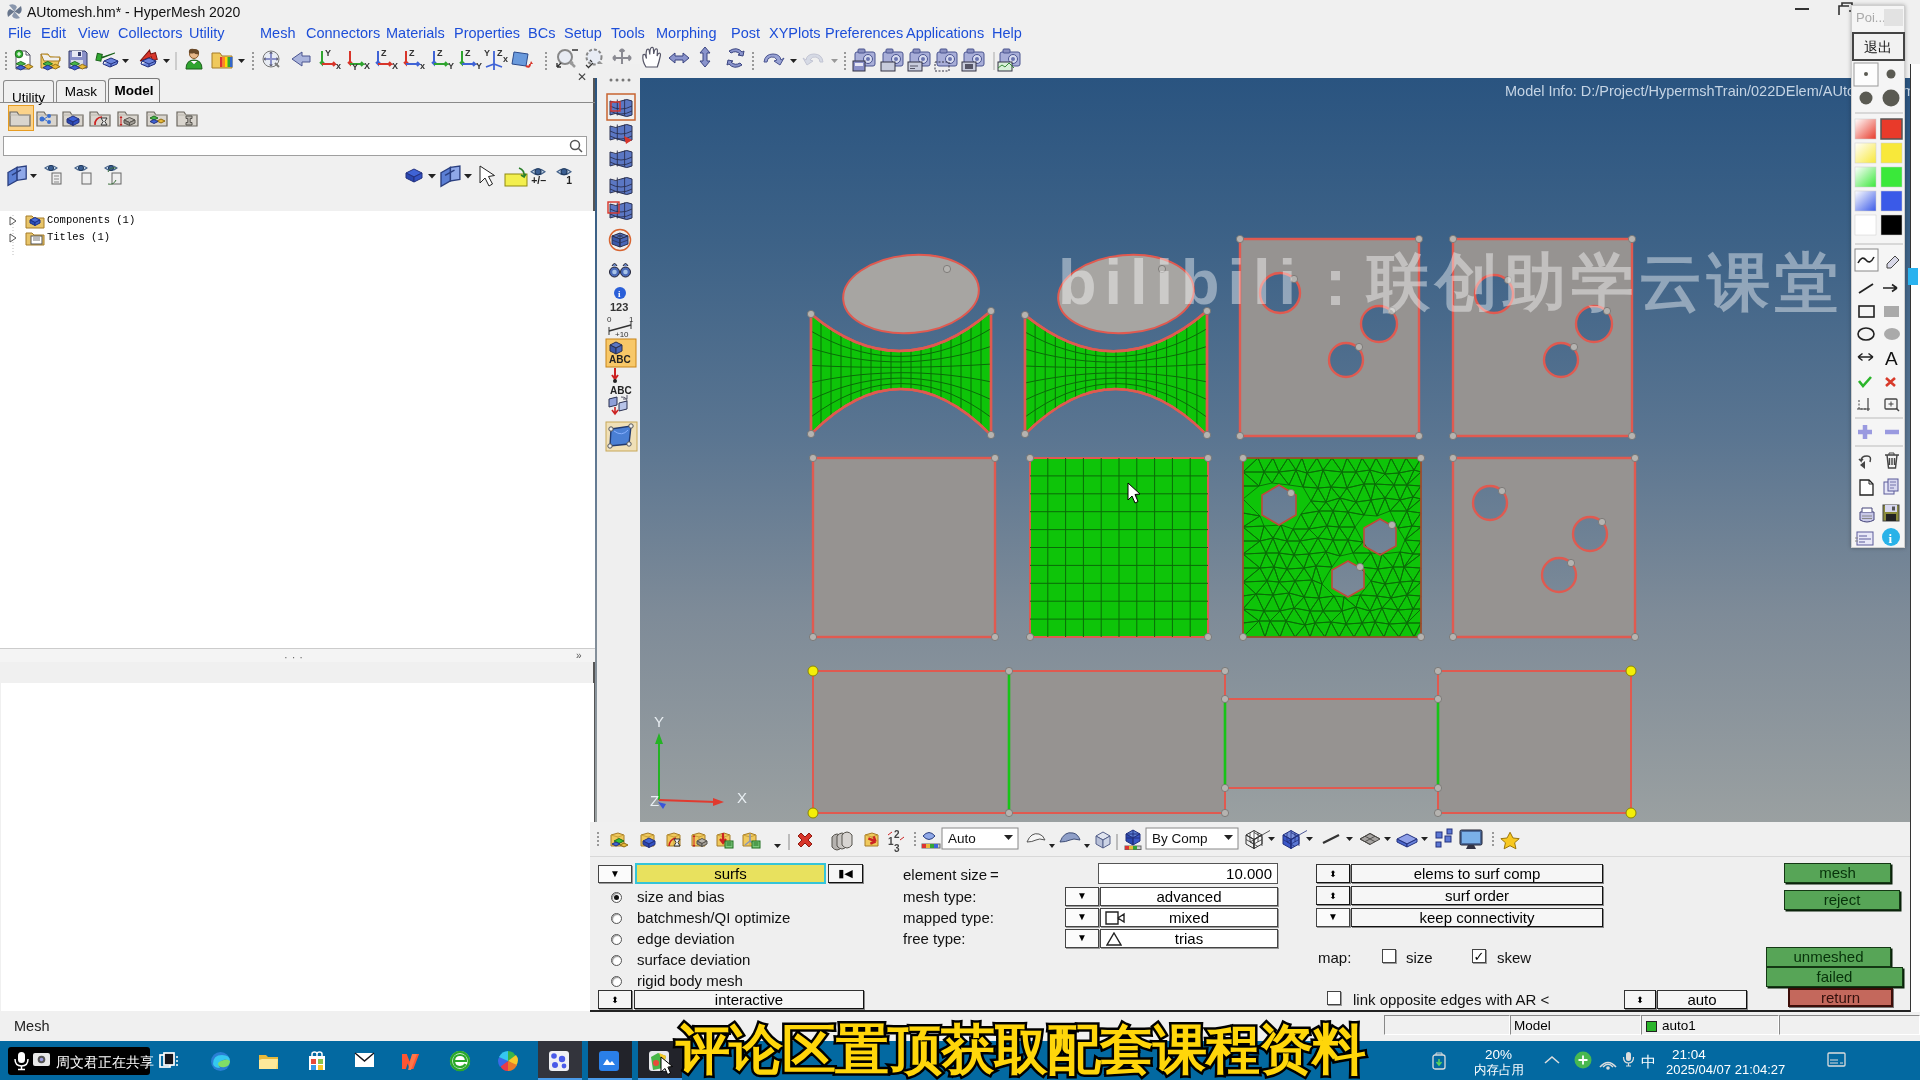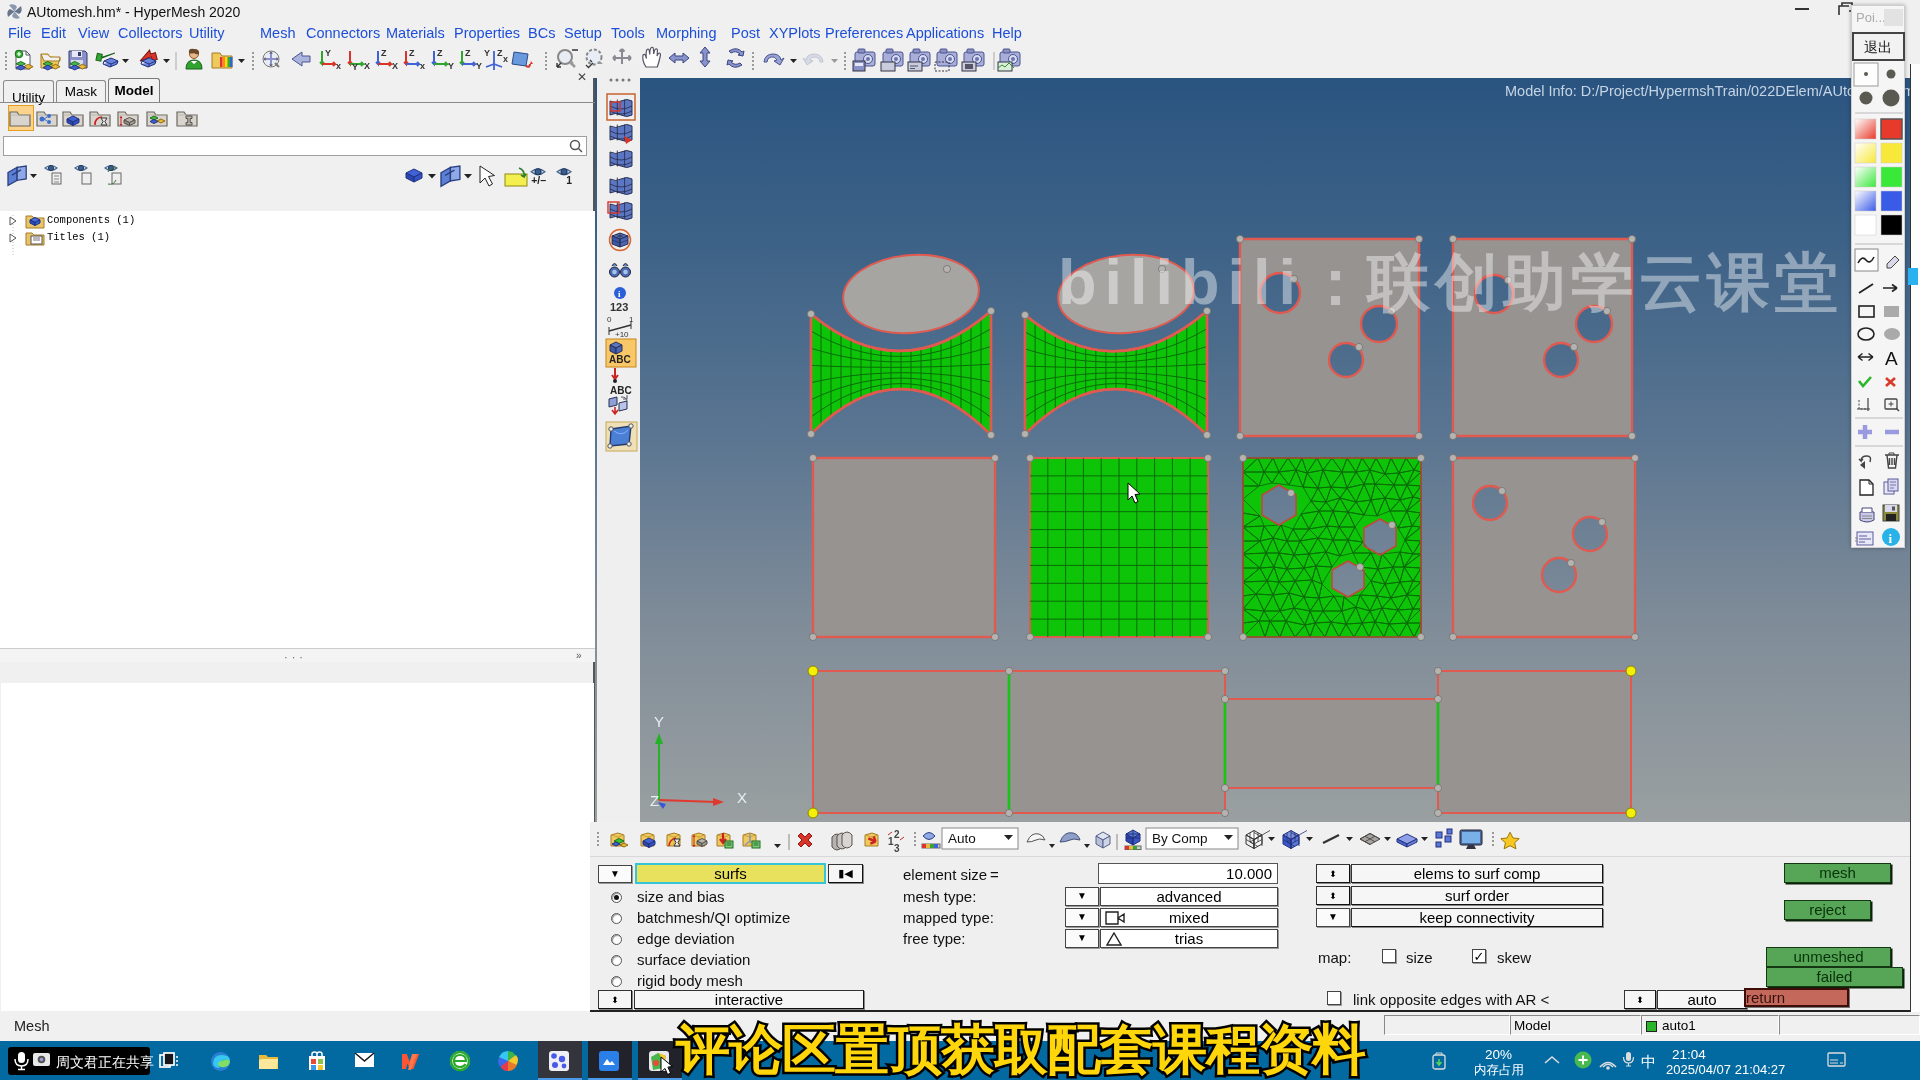--- a/index.html
+++ b/index.html
@@ -799,24 +799,24 @@
   <span class="abs lbl" style="left:816px;top:92px">size</span>
   <div class="abs" style="left:882px;top:92px;width:14px;height:14px;background:#fff;border:1px solid #444;box-shadow:1px 1px 0 #999;font-size:13px;line-height:13px;text-align:center">✓</div>
   <span class="abs lbl" style="left:907px;top:92px">skew</span>
 
   <div class="abs" style="left:737px;top:134px;width:14px;height:14px;background:#fff;border:1px solid #444;box-shadow:1px 1px 0 #999"></div>
   <span class="abs lbl" style="left:763px;top:134px">link opposite edges with AR &lt;</span>
   <div class="abs btn3d" style="left:1034px;top:133px;width:32px;height:19px;font-size:9px;line-height:18px">⬍</div>
   <div class="abs btn3d" style="left:1067px;top:133px;width:90px;height:19px;font-size:15px;line-height:17px">auto</div>
 
   <div class="abs gbtn" style="left:1194px;top:6px;width:107px;height:20px;line-height:18px">mesh</div>
-  <div class="abs gbtn" style="left:1194px;top:43px;width:87px;height:20px;line-height:18px">reject</div>
+  <div class="abs gbtn" style="left:1194px;top:33px;width:116px;height:20px;line-height:18px">reject</div>
   <div class="abs gbtn" style="left:1176px;top:90px;width:125px;height:20px;line-height:18px">unmeshed</div>
   <div class="abs gbtn" style="left:1176px;top:110px;width:137px;height:20px;line-height:18px">failed</div>
-  <div class="abs" style="left:1154px;top:131px;width:105px;height:19px;background:#c4685c;border:2px solid #3d0d08;box-shadow:1px 1px 0 #777;color:#33100c;text-align:left;font-size:15px;line-height:15px">return</div>
+  <div class="abs" style="left:1198px;top:131px;width:105px;height:19px;background:#c4685c;border:2px solid #3d0d08;box-shadow:1px 1px 0 #777;color:#33100c;text-align:center;font-size:15px;line-height:15px">return</div>
 </div>
 
 <div class="abs" id="statusbar" style="left:0;top:1012px;width:1920px;height:29px;background:#f0f0f0">
   <span class="abs" style="left:14px;top:6px;font-size:14.5px;color:#222">Mesh</span>
   <span class="abs cell" style="left:1384px;top:3px;width:126px"></span>
   <span class="abs cell" style="left:1510px;top:3px;width:131px">
       <span style="position:absolute;left:3px;top:2px;font-size:13.5px">Model</span>
     </span>
   <span class="abs cell" style="left:1641px;top:3px;width:138px">
       <span style="position:absolute;left:4px;top:5px;width:11px;height:11px;background:#2bb52b;border:1px solid #222"></span>

